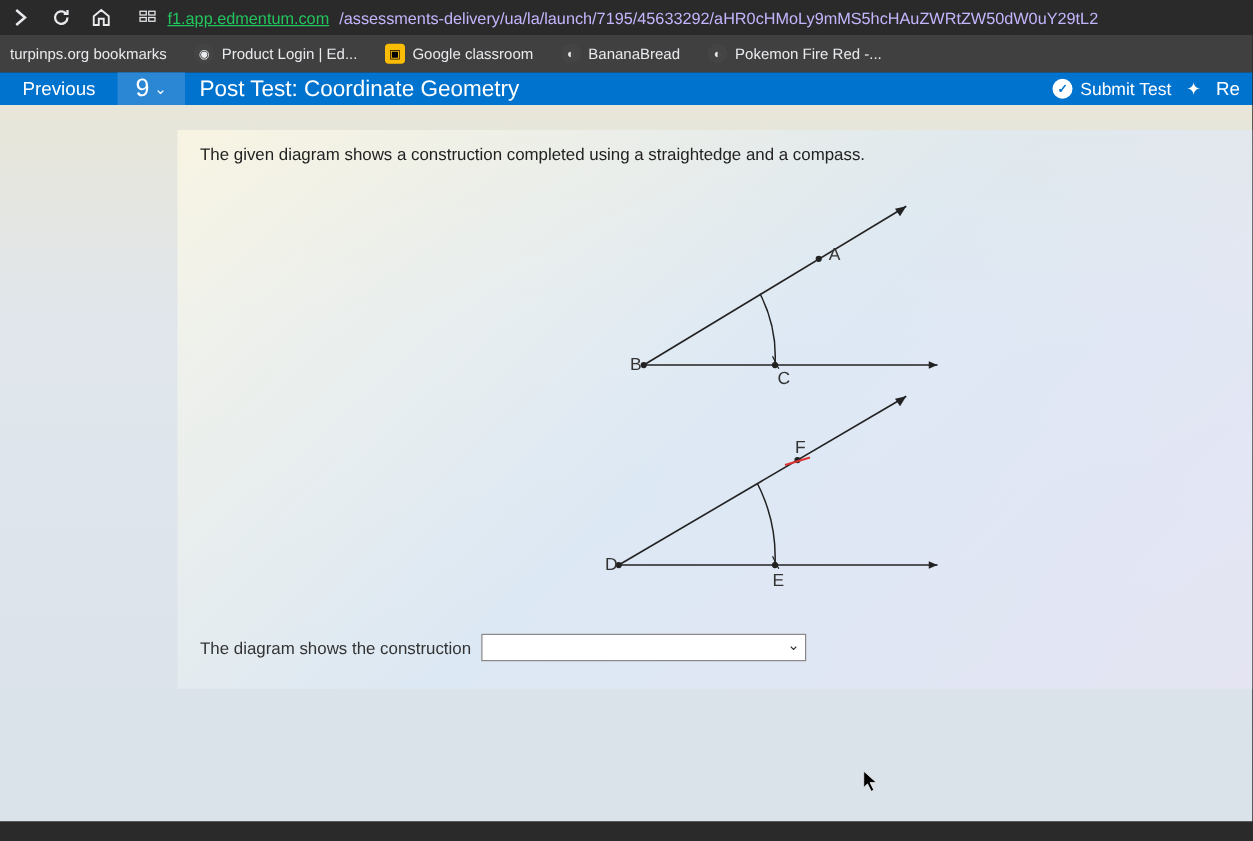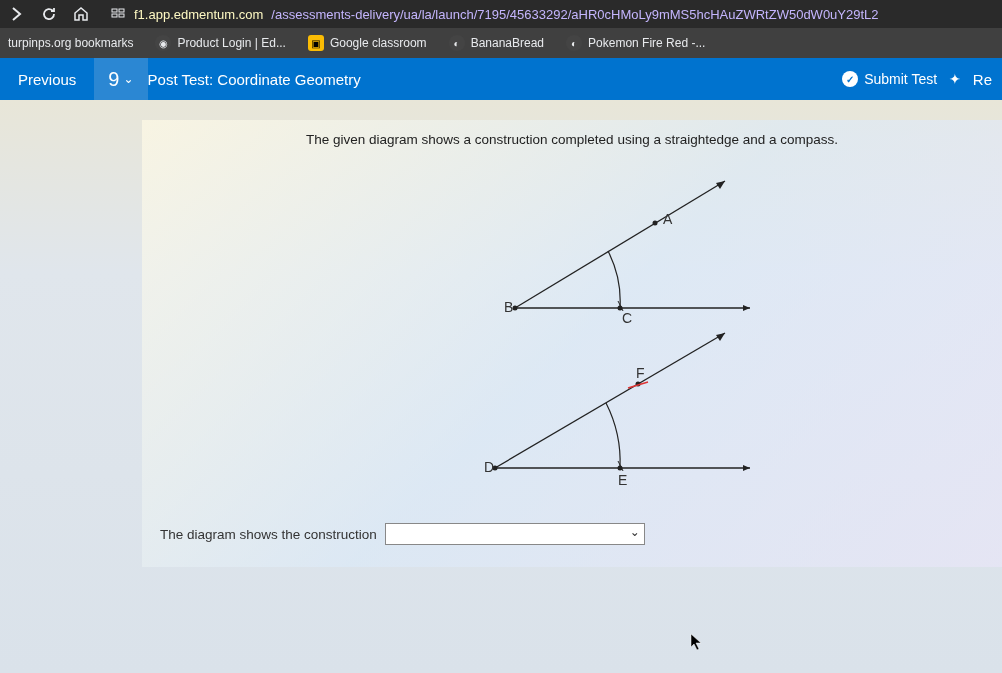--- a/index.html
+++ b/index.html
@@ -28,21 +28,21 @@
       justify-content: center;
       color: #e8eaed;
     }
     .url-bar {
       display: flex;
       align-items: center;
       gap: 8px;
       font-size: 13px;
       margin-left: 6px;
     }
-    .url-domain { color: #fef9c3; }
+    .url-domain { color: #22c55e; text-decoration: underline; }
     .url-path { color: #c4b5fd; }
     .bookmarks-bar {
       background: #404040;
       height: 30px;
       display: flex;
       align-items: center;
       padding: 0 4px;
       gap: 14px;
       color: #e8eaed;
       font-size: 12px;
@@ -60,21 +60,21 @@
       border-radius: 3px;
       display: flex;
       align-items: center;
       justify-content: center;
       font-size: 10px;
     }
     .fav-yellow { background: #fbbc04; color: #000; }
     .fav-circle { background: #444; border-radius: 50%; }
     .test-header {
       background: #0073cf;
-      height: 42px;
+      height: 26px;
       display: flex;
       align-items: center;
       color: #fff;
       font-size: 15px;
     }
     .test-nav-btn {
       padding: 0 18px;
       height: 100%;
       display: flex;
       align-items: center;
@@ -97,22 +97,22 @@
       background: #fff;
       color: #0073cf;
       border-radius: 50%;
       display: flex;
       align-items: center;
       justify-content: center;
       font-size: 11px;
       font-weight: bold;
     }
     .test-title {
-      font-size: 15px;
-      margin-left: 0;
+      font-size: 18px;
+      margin-left: 12px;
       font-weight: 400;
     }
     .header-right {
       margin-left: auto;
       display: flex;
       align-items: center;
       gap: 12px;
       padding-right: 10px;
     }
     .submit-btn {
@@ -141,21 +141,21 @@
       padding: 20px 0 0 142px;
       position: relative;
     }
     .question-panel {
       background: linear-gradient(135deg, rgba(255,250,230,0.7) 0%, rgba(220,235,250,0.6) 50%, rgba(235,230,250,0.6) 100%);
       padding: 12px 18px;
       color: #333;
       font-size: 13.5px;
     }
     .instruction { margin-bottom: 18px; color: #222; }
-    .question-text { margin-bottom: 16px; color: #222; text-align: center; }
+    .question-text { margin-bottom: 16px; color: #222; }
     .diagram-container {
       position: relative;
       height: 360px;
       margin-left: 300px;
     }
     .answer-row {
       display: flex;
       align-items: center;
       gap: 8px;
       margin-bottom: 10px;

